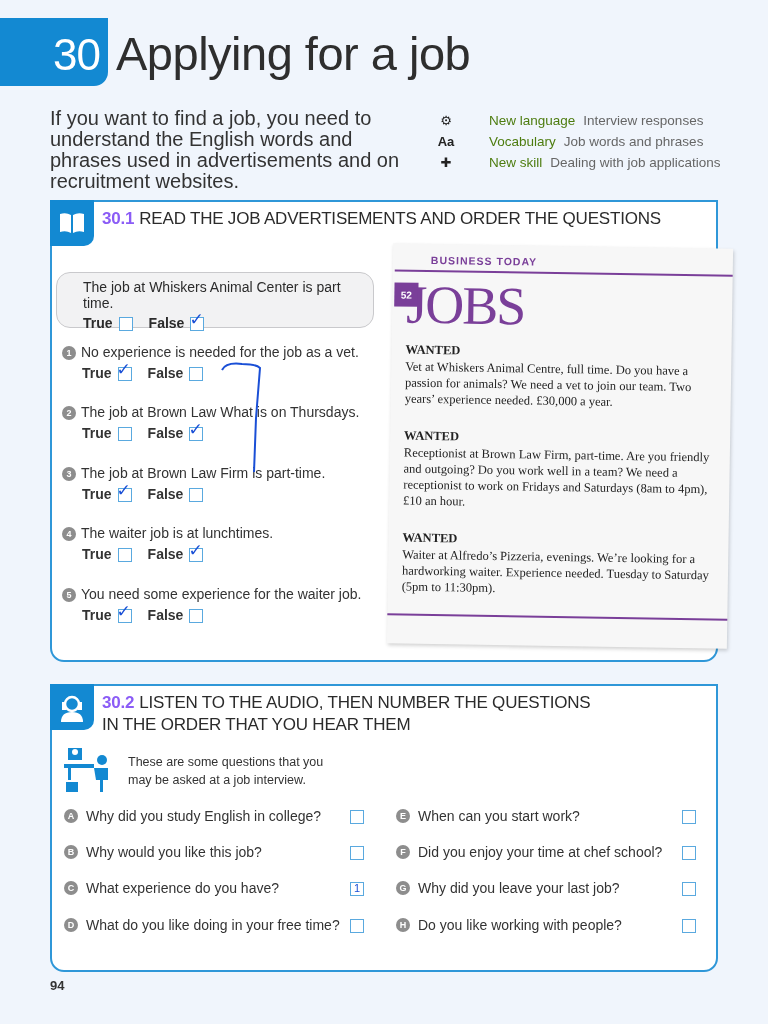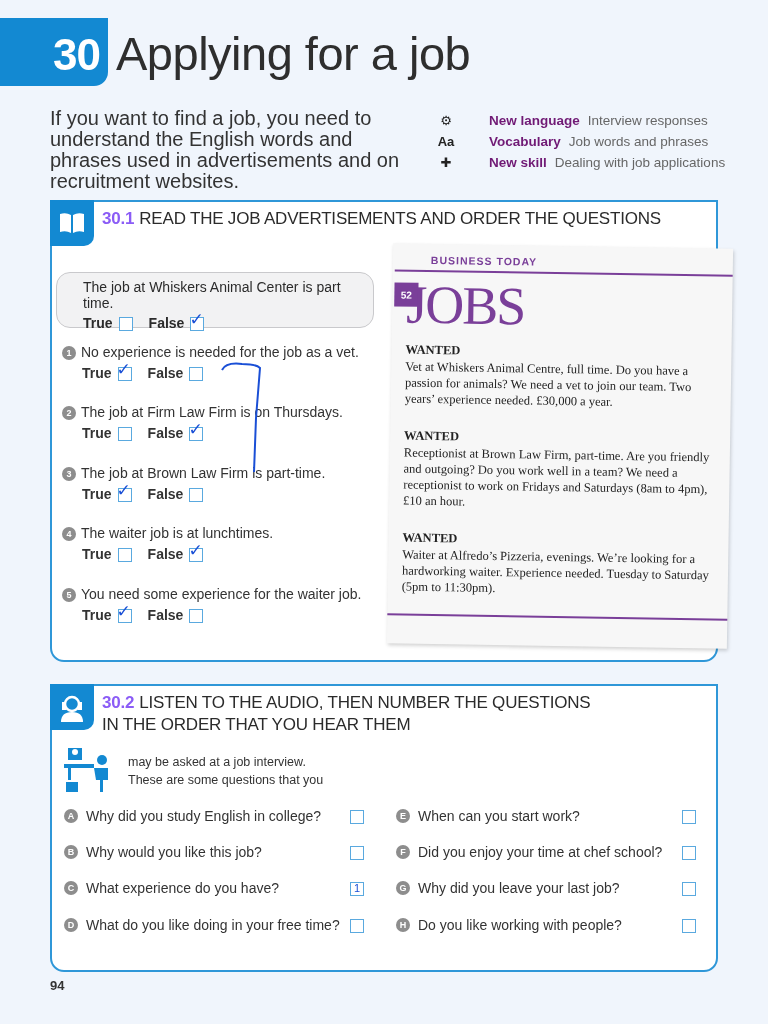--- a/index.html
+++ b/index.html
@@ -2,37 +2,37 @@
 <html><head>
 <meta charset="utf-8">
 <style>
   * { box-sizing: border-box; margin: 0; padding: 0; }
   html, body { width: 768px; height: 1024px; background: #f0f5fc; overflow: hidden; }
   body { font-family: "Liberation Sans", "DejaVu Sans", sans-serif; color: #2b2b2b; position: relative; }
 
   .unit-badge {
     position: absolute; left: 0; top: 18px; width: 108px; height: 68px;
     background: #1389d2; border-radius: 0 0 14px 0;
-    color: #fff; font-size: 44px; font-weight: 700;
+    color: #fff; font-size: 44px; font-weight: 400;
     display: flex; align-items: flex-end; justify-content: flex-end;
     padding: 0 8px 6px 0; letter-spacing: -1px;
   }
   .unit-title {
     position: absolute; left: 116px; top: 26px;
     font-size: 47px; font-weight: 300; color: #2e2e2e; letter-spacing: -0.5px;
   }
 
   .intro {
     position: absolute; left: 50px; top: 108px; width: 360px;
     font-size: 20px; line-height: 21px; color: #333;
   }
   .meta { position: absolute; left: 436px; top: 110px; font-size: 13.5px; line-height: 21px; }
   .meta-row { display: flex; align-items: center; gap: 5px; }
   .meta-icon { width: 20px; text-align: center; font-weight: bold; font-size: 13px; color: #222; }
-  .meta-key { font-weight: bold; color: #701a75; padding-left: 28px; }
+  .meta-key { font-weight: normal; color: #4d7c0f; padding-left: 28px; }
   .meta-val { color: #666; margin-left: 3px; }
 
   .panel {
     position: absolute; left: 50px; width: 668px; background: #fff;
     border: 2px solid #2f97d8; border-radius: 0 0 14px 14px;
   }
   .panel-1 { top: 200px; height: 462px; }
   .panel-2 { top: 684px; height: 288px; }
   .panel-icon {
     position: absolute; left: -2px; top: -2px; width: 44px; height: 46px;
@@ -155,21 +155,21 @@
       <span>True</span>
       <span class="cb">
           <span class="mark">✓</span>
         </span>
       <span>False</span>
       <span class="cb"></span>
     </div>
   </div>
 
   <div class="q" style="top:202px">
-    <span class="bullet">2</span><span>The job at Firm Law Firm is on Thursdays.</span>
+    <span class="bullet">2</span><span>The job at Brown Law What is on Thursdays.</span>
     <div class="tf">
       <span>True</span>
       <span class="cb"></span>
       <span>False</span>
       <span class="cb">
           <span class="mark">✓</span>
         </span>
     </div>
   </div>
 
@@ -254,22 +254,22 @@
       <rect x="4" y="2" width="14" height="12" fill="#1389d2"></rect>
         <circle cx="11" cy="6" r="3" fill="#fff"></circle>
       <rect x="0" y="18" width="30" height="4" fill="#1389d2"></rect>
         <rect x="4" y="22" width="3" height="12" fill="#1389d2"></rect>
       <circle cx="38" cy="14" r="5" fill="#1389d2"></circle>
         <path d="M30 22 L44 22 L44 34 L32 34 Z" fill="#1389d2"></path>
       <rect x="36" y="34" width="3" height="12" fill="#1389d2"></rect>
         <rect x="2" y="36" width="12" height="10" fill="#1389d2"></rect>
     </svg>
     <div>
+      <div>These are some questions that you</div>
       <div>may be asked at a job interview.</div>
-      <div>These are some questions that you</div>
     </div>
   </div>
 
   <div class="oq" style="left:12px;top:122px">
       <span class="bullet">A</span>
       <span>Why did you study English in college?</span>
     </div>
   <div class="ob" style="left:298px;top:124px"></div>
 
   <div class="oq" style="left:12px;top:158px">

